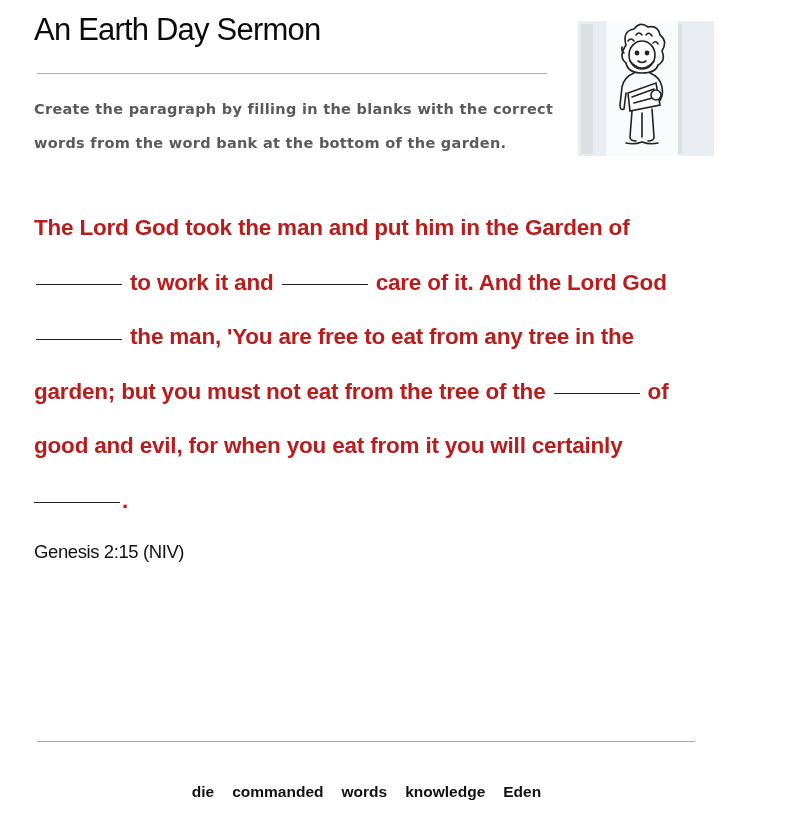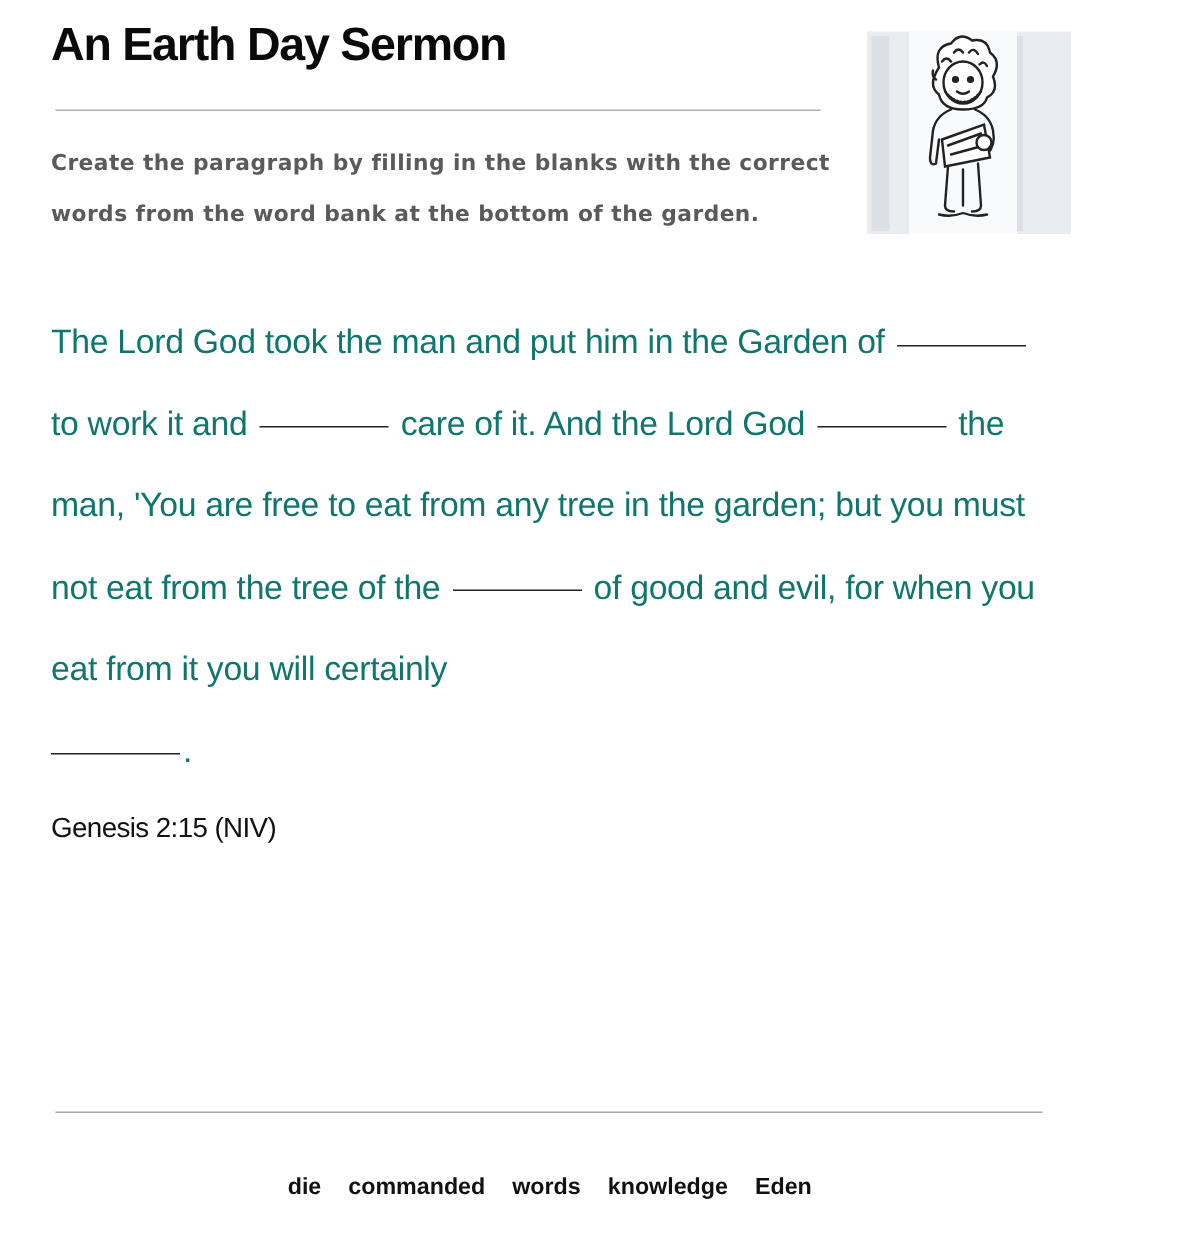--- a/index.html
+++ b/index.html
@@ -1,24 +1,24 @@
 <!DOCTYPE html>
 <html><head>
   <meta charset="utf-8">
   <style>
     html, body { margin: 0; padding: 0; background: #ffffff; }
     body { width: 792px; height: 838px; position: relative; overflow: hidden; font-family: "Liberation Sans", sans-serif; color: #111; }
-    .title { position: absolute; left: 34px; top: 12px; font-size: 31px; font-weight: 700; letter-spacing: -0.8px; color: #0a0a0a; margin: 0; }
+    .title { position: absolute; left: 34px; top: 12px; font-size: 31px; font-weight: 400; letter-spacing: -0.8px; color: #0a0a0a; margin: 0; }
     .title-rule { position: absolute; left: 37px; top: 73px; width: 510px; height: 1px; background: #b0b0b0; border: 0; margin: 0; }
     .instructions { position: absolute; left: 34px; top: 92px; width: 520px; font-family: "DejaVu Sans", sans-serif; font-size: 14.5px; line-height: 34px; color: #5a5a5a; font-weight: 700; letter-spacing: 0.3px; }
     .illustration { position: absolute; left: 578px; top: 21px; width: 136px; height: 135px; background: #e9edf2; }
     .illustration .col { position: absolute; top: 3px; width: 12px; height: 130px; background: #dcdfe3; }
     .illustration .center { position: absolute; left: 28px; top: 0; width: 72px; height: 135px; background: #f9fafb; }
     .illustration svg { position: absolute; left: 28px; top: 2px; }
-    .passage { position: absolute; left: 34px; top: 201px; width: 660px; font-size: 22.5px; line-height: 54.5px; color: #0f766e; letter-spacing: -0.2px; }
+    .passage { position: absolute; left: 34px; top: 201px; width: 660px; font-size: 22.5px; line-height: 54.5px; color: #b91c1c; letter-spacing: -0.2px; font-weight: bold; }
     .blank { display: inline-block; width: 86px; border-bottom: 1.5px solid #222; height: 0; vertical-align: 0.2em; margin: 0 2px; }
     .citation { position: absolute; left: 34px; top: 541px; font-size: 18.5px; font-weight: 400; color: #111; letter-spacing: -0.4px; }
     .bank-rule { position: absolute; left: 37px; top: 741px; width: 658px; height: 1px; background: #a8a8a8; }
     .word-bank { position: absolute; left: 0; top: 783px; width: 733px; display: flex; justify-content: center; gap: 18px; font-size: 15.5px; font-weight: 700; color: #111; }
   </style>
 </head>
 <body>
 
 <h1 class="title">An Earth Day Sermon</h1>
 <div class="title-rule"></div>

